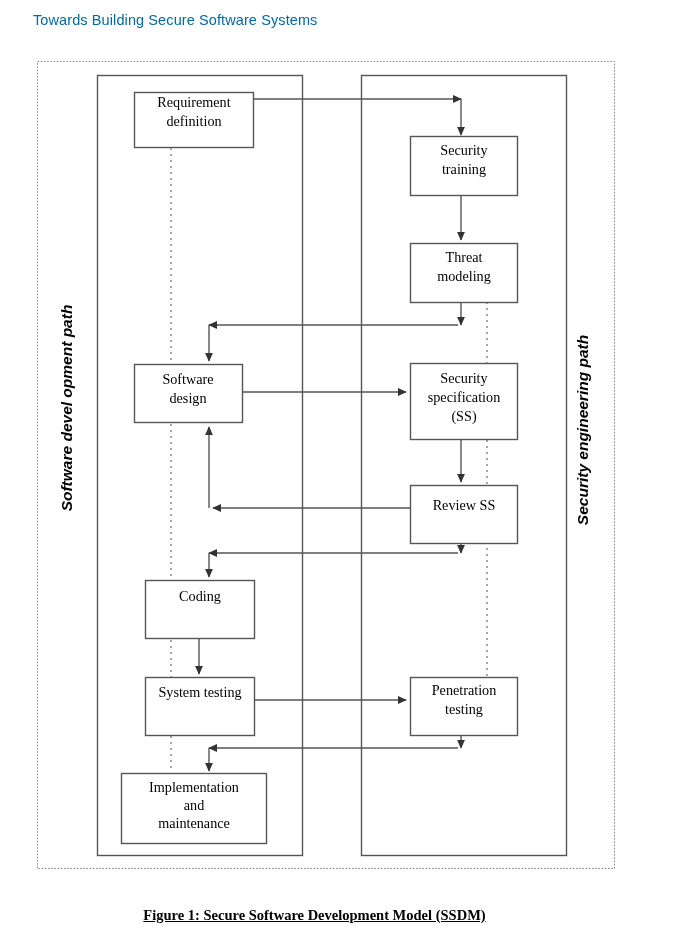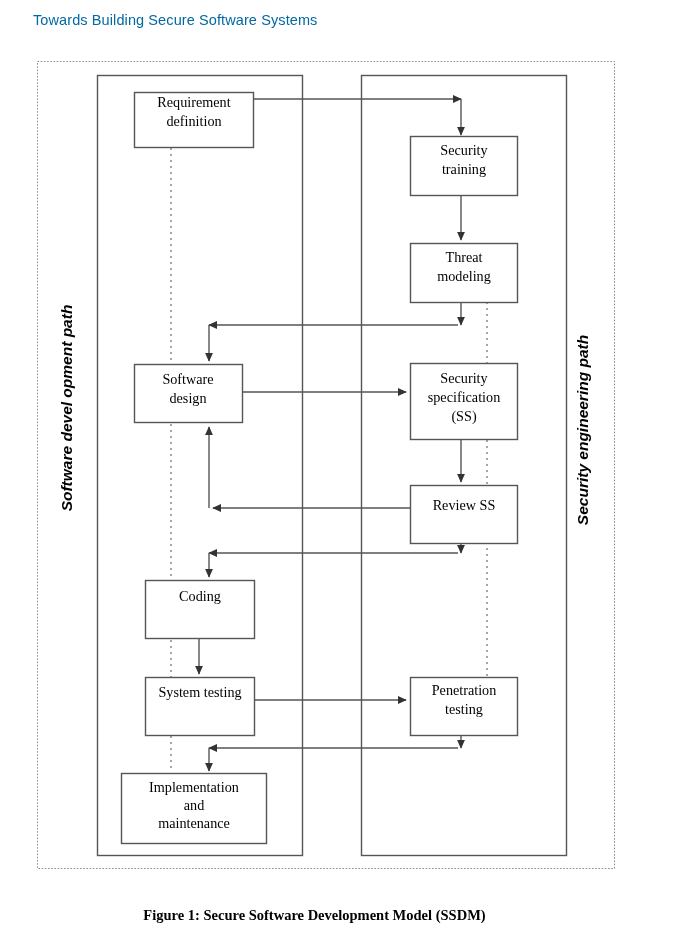--- a/index.html
+++ b/index.html
@@ -35,20 +35,21 @@
   #figure-caption {
     position: absolute;
     left: 0;
     top: 907px;
     width: 629px;
     text-align: center;
     font-family: "Liberation Serif", serif;
     font-weight: bold;
     font-size: 14.5px;
     color: #000000;
+    text-decoration: underline;
   }
   svg { display: block; }
   .node-text {
     font-family: "Liberation Serif", serif;
     font-size: 14.2px;
     fill: #000000;
     text-anchor: middle;
   }
   .path-label {
     font-family: "Liberation Sans", sans-serif;

